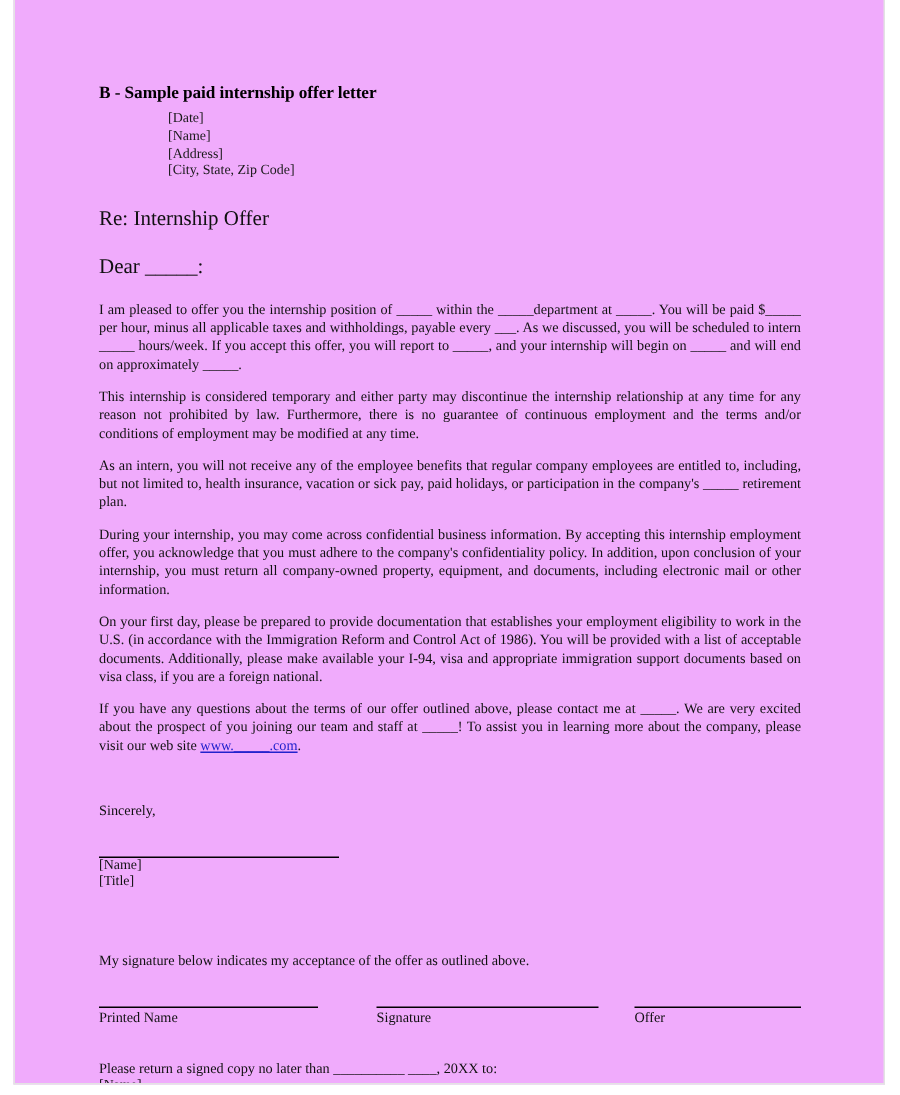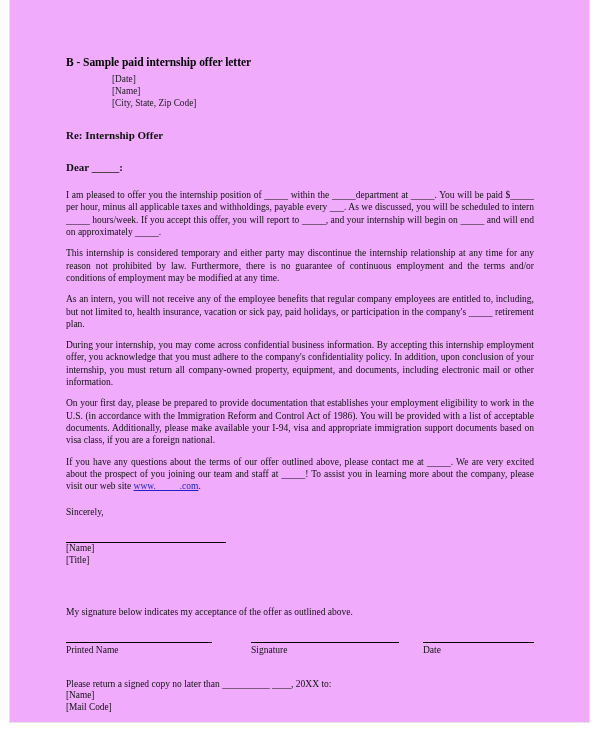--- a/index.html
+++ b/index.html
@@ -45,34 +45,33 @@
     color: #1a1a1a;
     padding-left: 46px;
   }
   .gap-10 { height: 10px; }
   .gap-14 { height: 14px; }
   .gap-16 { height: 16px; }
   .gap-20 { height: 20px; }
   .gap-24 { height: 24px; }
   .gap-30 { height: 30px; }
   .re-line, .salutation {
-    font-size: 11px;
-    line-height: 12px;
-    color: #111;
-    font-weight: bold;
+    font-size: 14px;
+    line-height: 12px;
+    color: #111;
   }
   p.body {
     font-size: 9.5px;
     line-height: 12.3px;
     color: #111;
     margin: 0 0 9px 0;
     text-align: justify;
     text-justify: inter-word;
   }
-  p.body.last { margin-bottom: 0; }
+  p.body.last { margin-bottom: 17px; }
   .sincerely {
     font-size: 9.5px;
     line-height: 12px;
     color: #111;
   }
   .sig-rule {
     width: 160px;
     height: 0;
     border-top: 1.1px solid #000;
     margin: 0;
@@ -130,20 +129,21 @@
 <body>
 
 <div class="page">
   <div class="sheet">
 
     <div class="doc-title">B - Sample paid internship offer letter</div>
 
     <div>
       <div class="addr-line">[Date]</div>
       <div class="addr-line">[Name]</div>
+      <div class="addr-line">[Address]</div>
       <div class="addr-line">[City, State, Zip Code]</div>
     </div>
 
     <div class="gap-20"></div>
 
     <div class="re-line">Re:  Internship Offer</div>
 
     <div class="gap-20"></div>
 
     <div class="salutation">Dear _____:</div>
@@ -178,21 +178,21 @@
       <div class="sign-col c1">
         <div class="rule"></div>
         <div class="cap">Printed Name</div>
       </div>
       <div class="sign-col c2">
         <div class="rule"></div>
         <div class="cap">Signature</div>
       </div>
       <div class="sign-col c3">
         <div class="rule"></div>
-        <div class="cap">Date</div>
+        <div class="cap">Offer</div>
       </div>
     </div>
 
     <div class="gap-10"></div>
 
     <div class="return-line">Please  return a  signed  copy no later than __________ ____, 20XX to:</div>
 
     <div>
       <div class="foot-line">[Name]</div>
       <div class="foot-line">[Mail Code]</div>

